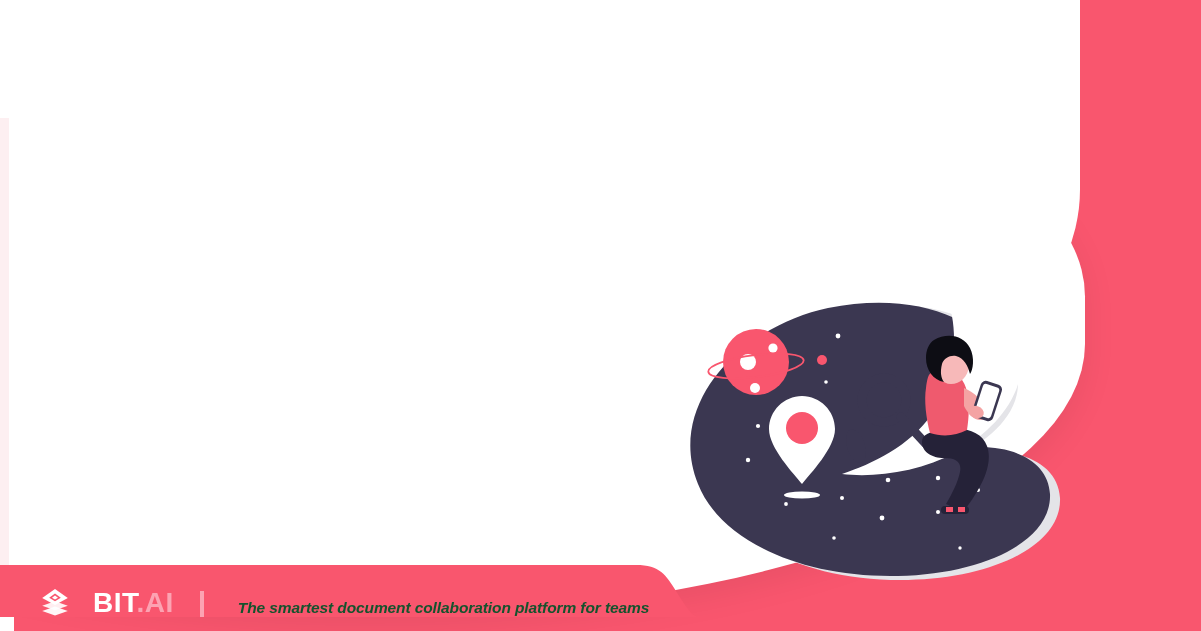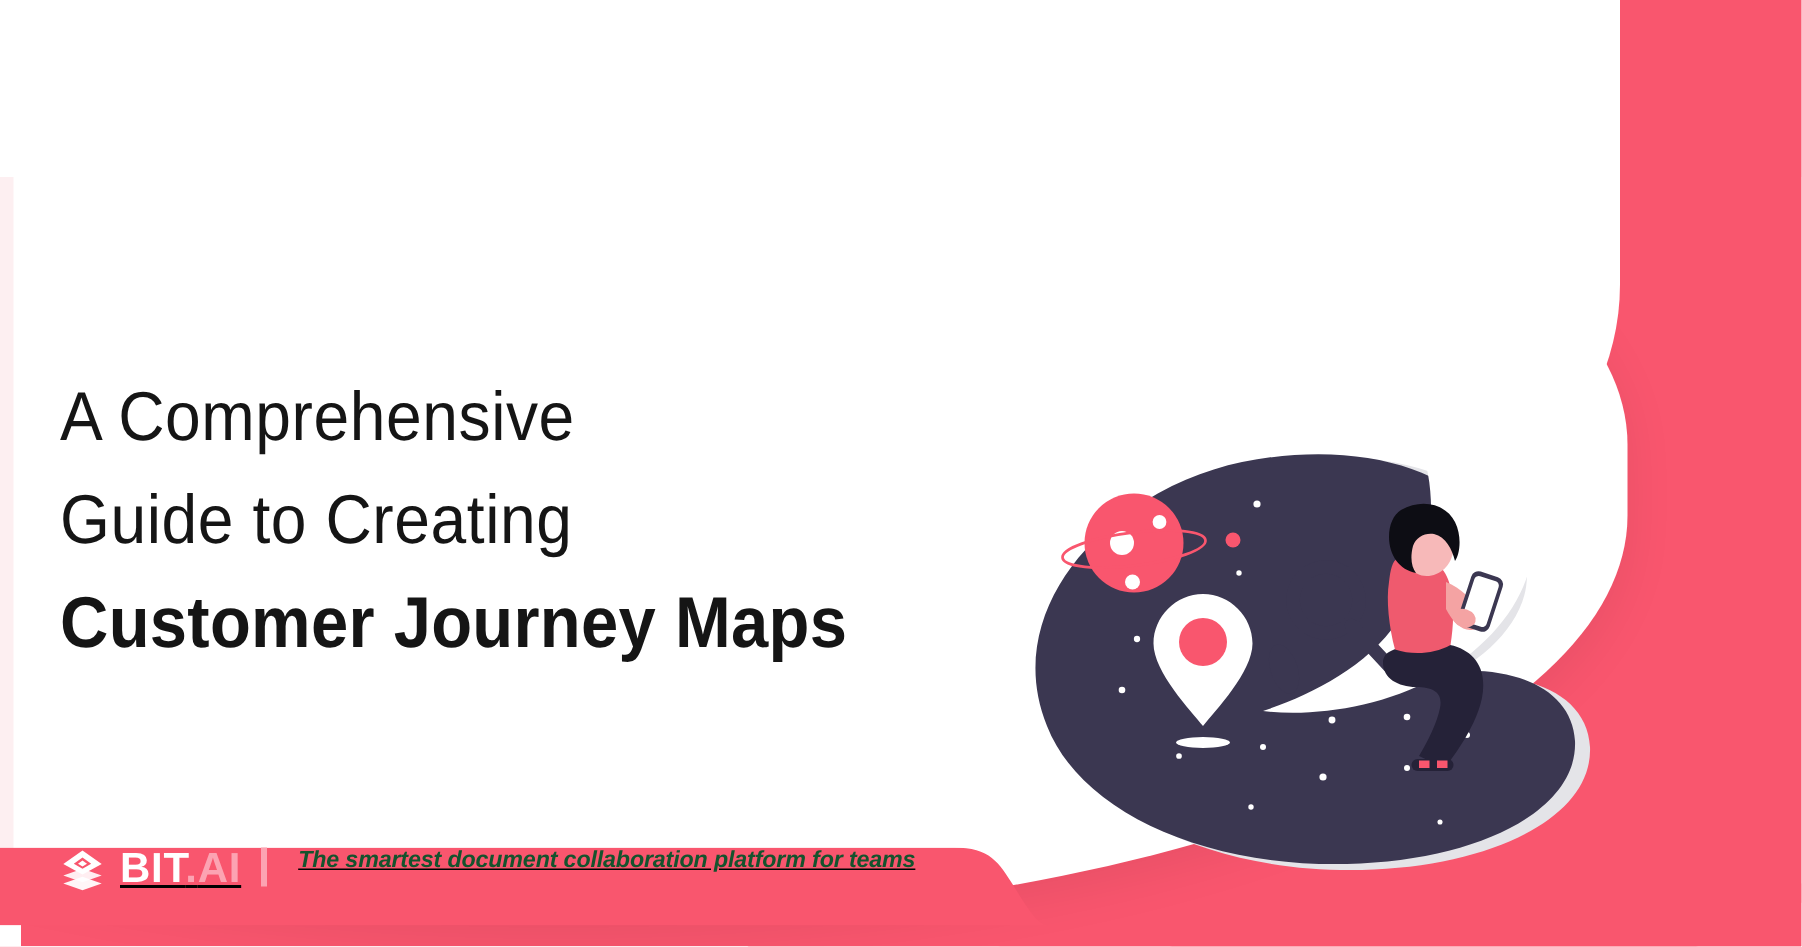--- a/index.html
+++ b/index.html
@@ -97,21 +97,21 @@
     position:absolute;left:0;bottom:14px;height:52px;width:700px;z-index:30;
   }
   #footer-bar .bar-bg{
     position:absolute;inset:0;
     background:#f9566e;
     -webkit-clip-path:path("M0,0 L636,0 C660,0 666,10 676,26 C686,42 692,52 700,52 L0,52 Z");
     clip-path:path("M0,0 L636,0 C660,0 666,10 676,26 C686,42 692,52 700,52 L0,52 Z");
   }
   #footer-content{
     position:absolute;left:40px;top:0;height:52px;
-    display:flex;align-items:flex-start;gap:3px;text-decoration:underline;
+    display:flex;align-items:flex-end;gap:16px;
   }
   #logo-mark{width:30px;height:30px;margin-right:7px;flex:0 0 auto;}
   #logo-mark svg{display:block;}
   #logo-text{
     font-family:"Liberation Sans",sans-serif;
     font-weight:700;font-size:28px;letter-spacing:.5px;
     color:#ffffff;line-height:1;white-space:nowrap;
   }
   #logo-text .dim{color:#fca3b2;}
   #logo-divider{
@@ -131,25 +131,20 @@
   <div class="bg-layer" id="pink-top-band"></div>
   <div class="bg-layer" id="arc-light"></div>
   <div class="bg-layer" id="arc-mid"></div>
   <div class="bg-layer" id="arc-main"></div>
   <div class="bg-layer" id="pink-bottom-band"></div>
   <div class="bg-layer" id="white-card"></div>
   <div class="bg-layer" id="white-card-2"></div>
   <div class="bg-layer" id="left-white"></div>
   <div class="bg-layer" id="left-tint"></div>
 
-  <div id="headline">
-    <span class="h-line">A Comprehensive</span>
-    <span class="h-line">Guide to Creating</span>
-    <span class="h-line bold">Customer Journey Maps</span>
-  </div>
 
   <div id="illustration">
     <svg viewBox="0 0 420 296" xmlns="http://www.w3.org/2000/svg">
 
       <path fill="#e4e4e8" d="M178,22 C260,6 330,28 352,72 C372,112 338,148 300,166
            C352,156 398,172 400,210 C402,256 336,290 248,292
            C150,294 70,256 48,200 C26,146 54,94 96,62 C122,42 150,28 178,22 Z"></path>
 
       <path fill="#3b3751" d="M168,20 C248,4 316,26 338,70 C356,106 326,142 290,162
            C342,152 388,168 390,206 C392,252 326,286 238,288

